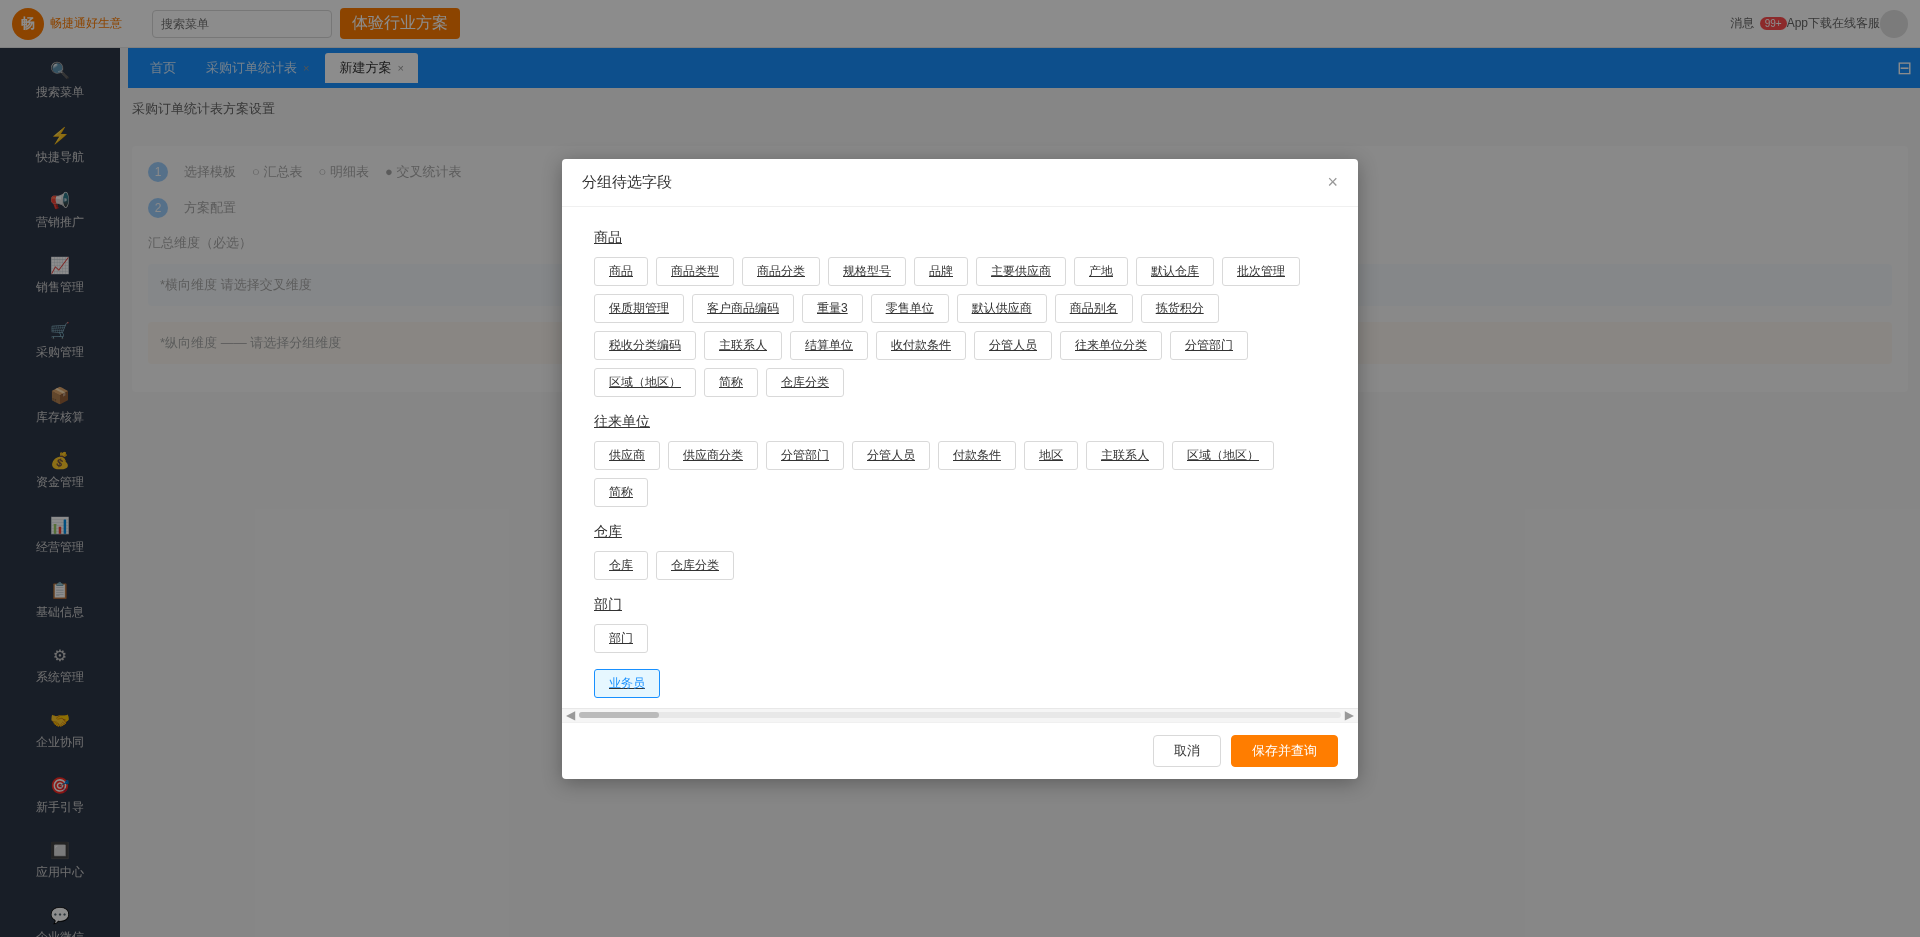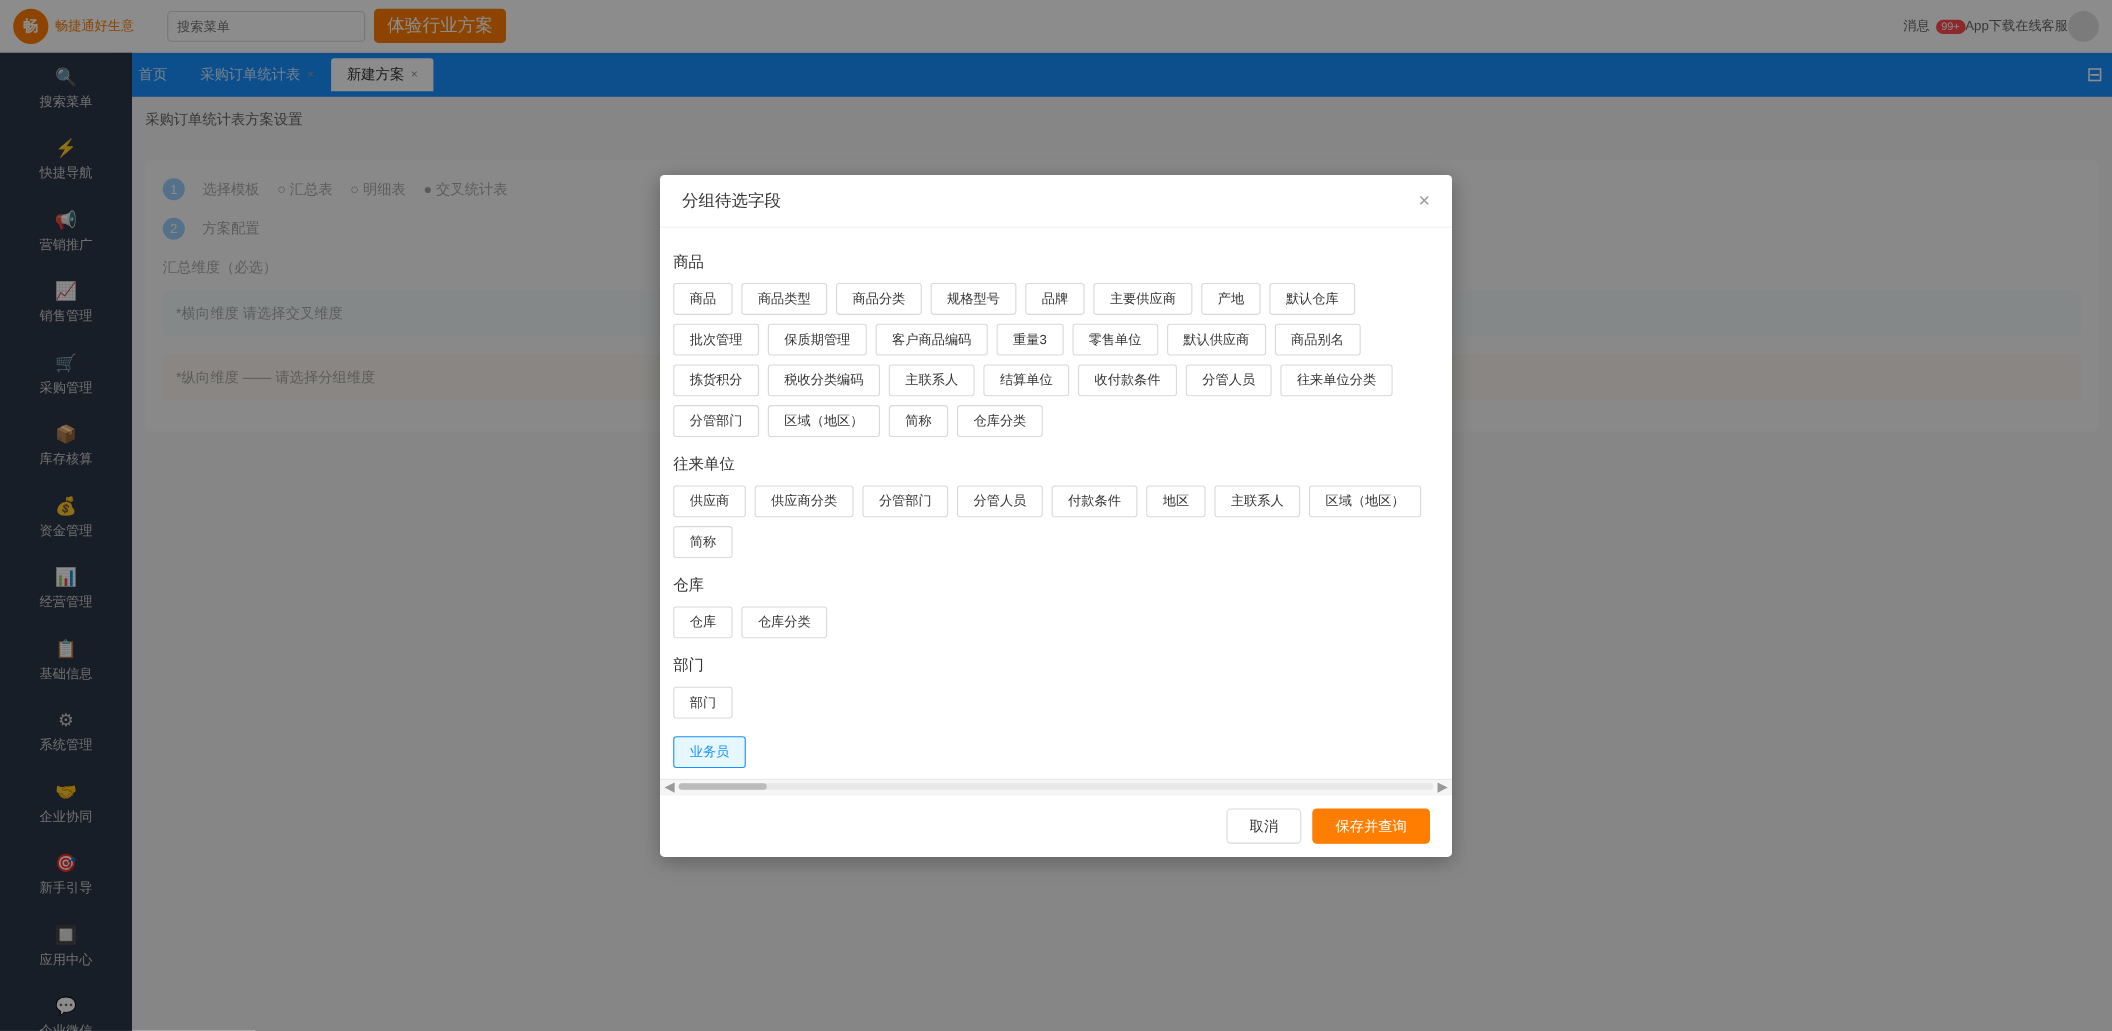--- a/index.html
+++ b/index.html
@@ -92,21 +92,21 @@
     }
     .sidebar-icon {
       width: 20px; height: 20px;
       display: flex; align-items: center; justify-content: center;
       font-size: 16px;
     }
 
     
     .tab-bar {
       position: fixed;
-      top: 48px; left: 104px; right: 0;
+      top: 48px; left: 128px; right: 0;
       height: 40px;
       background: #1890ff;
       display: flex;
       align-items: center;
       padding: 0 8px;
       z-index: 80;
     }
     .tab-item {
       height: 30px;
       padding: 0 14px;
@@ -158,21 +158,21 @@
       background: rgba(0,0,0,0.45);
       z-index: 200;
       display: flex;
       align-items: center;
       justify-content: center;
     }
 
     .modal {
       background: #fff;
       border-radius: 4px;
-      width: 720px;
+      width: 796px;
       max-height: 620px;
       display: flex;
       flex-direction: column;
       box-shadow: 0 4px 20px rgba(0,0,0,0.3);
     }
 
     .modal-header {
       display: flex;
       align-items: center;
       justify-content: space-between;
@@ -183,21 +183,22 @@
     .modal-close {
       cursor: pointer;
       color: #999;
       font-size: 18px;
       line-height: 1;
     }
 
     .modal-body {
       flex: 1;
       overflow-y: auto;
-      padding: 16px 12px;
+      padding: 16px 32px;
+      text-decoration: underline;
     }
 
     
     .modal-body::-webkit-scrollbar { width: 6px; }
     .modal-body::-webkit-scrollbar-thumb { background: #d9d9d9; border-radius: 3px; }
 
     .section-title {
       font-size: 14px;
       font-weight: 500;
       color: #333;

